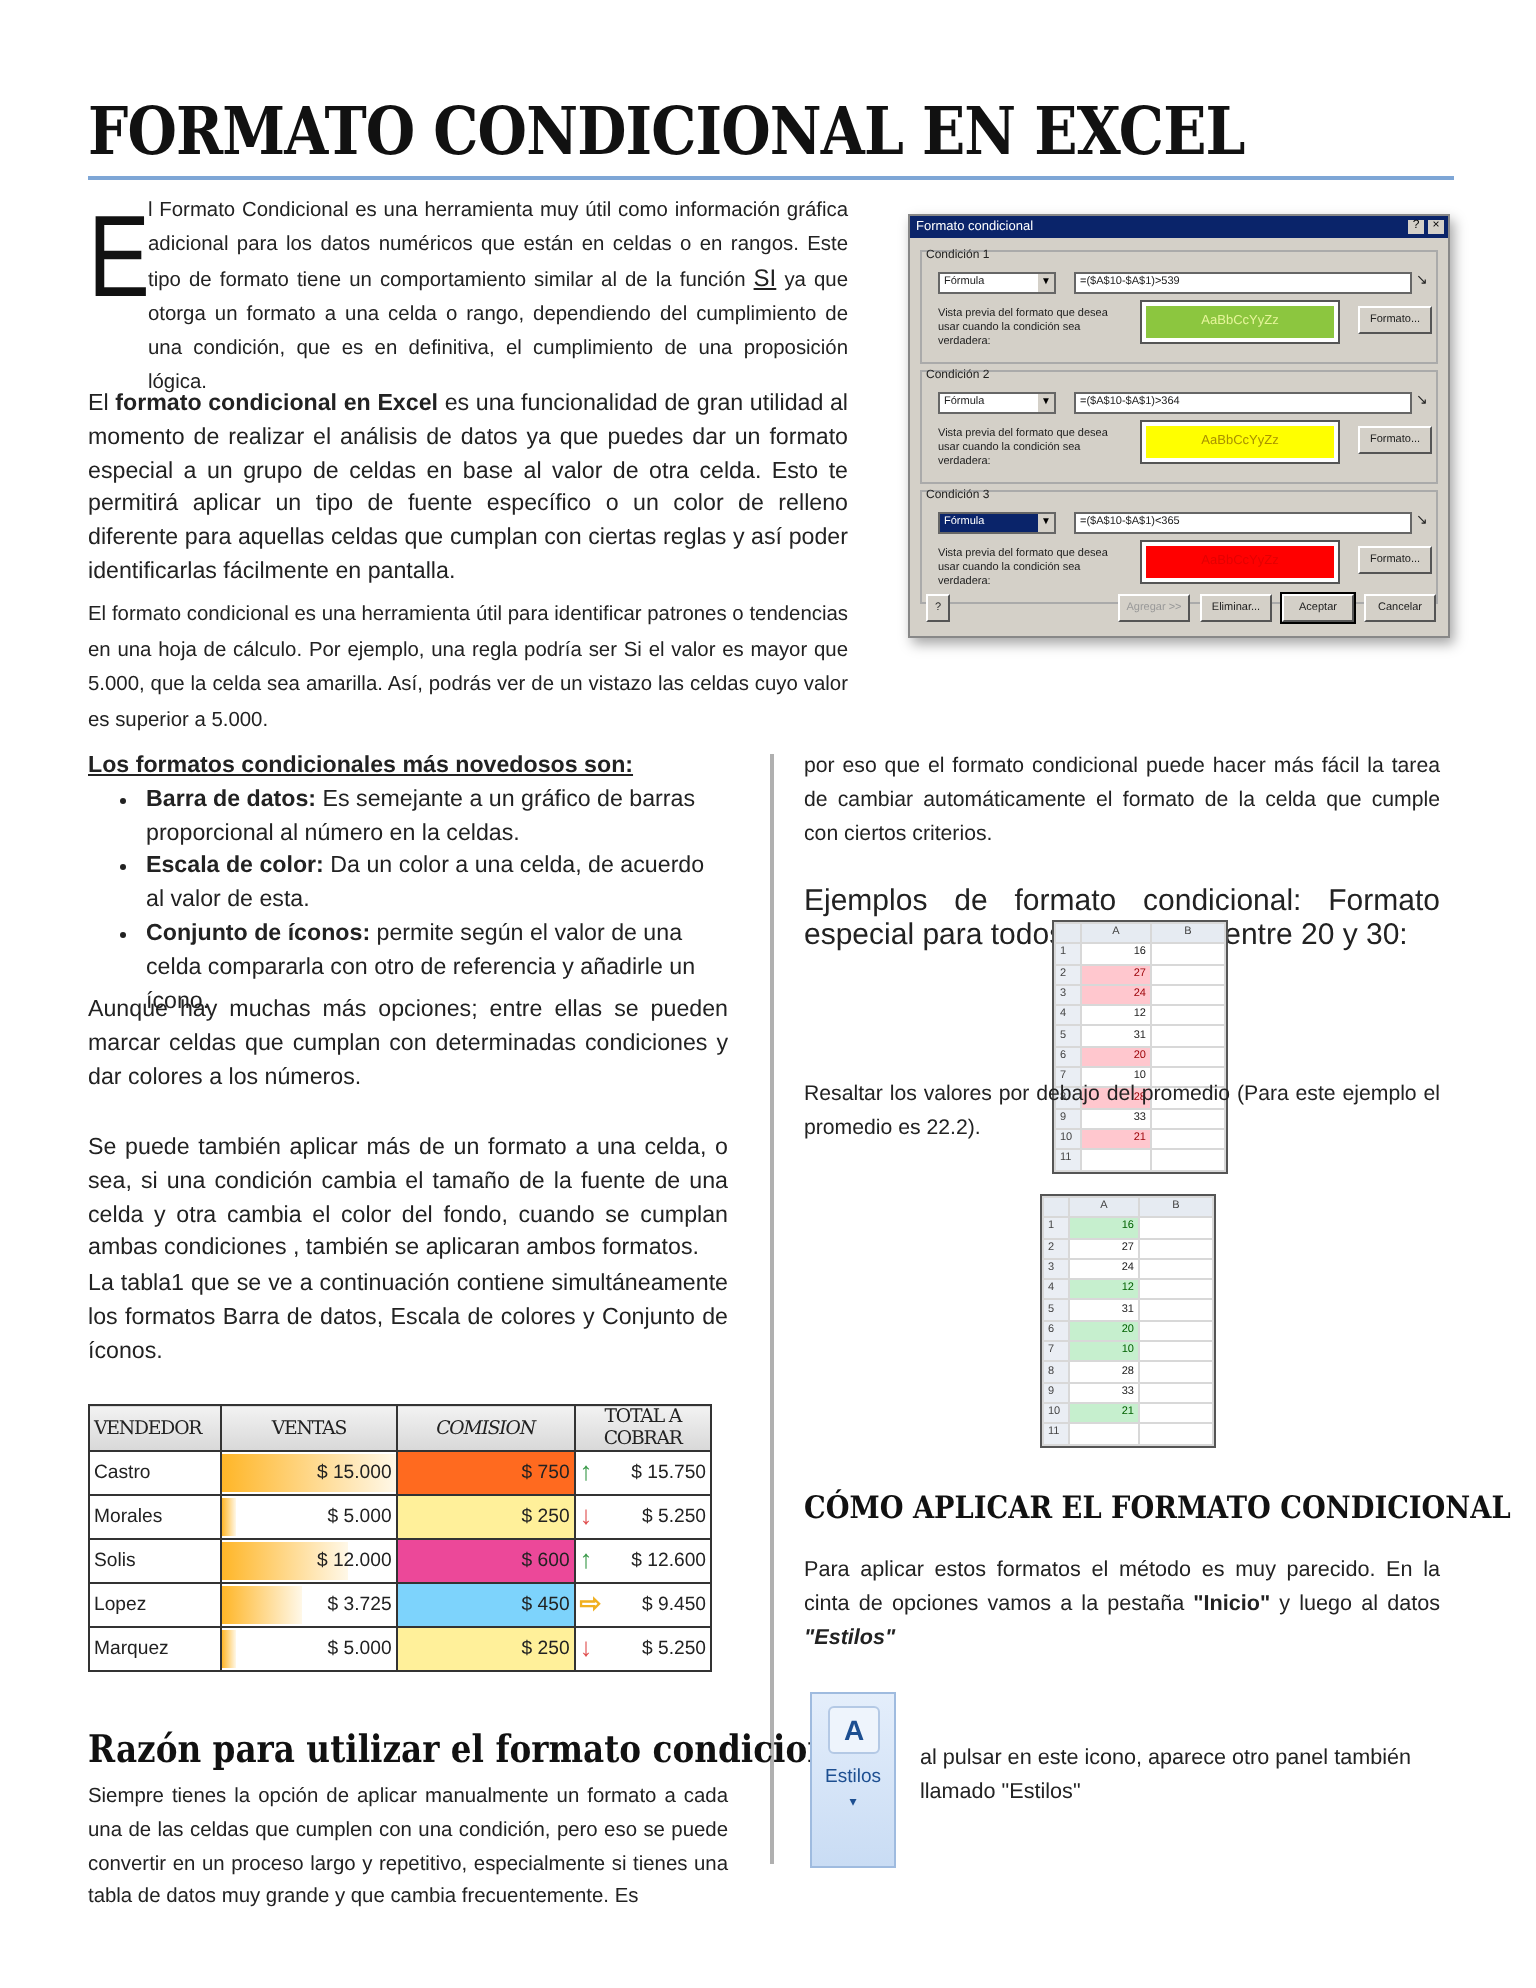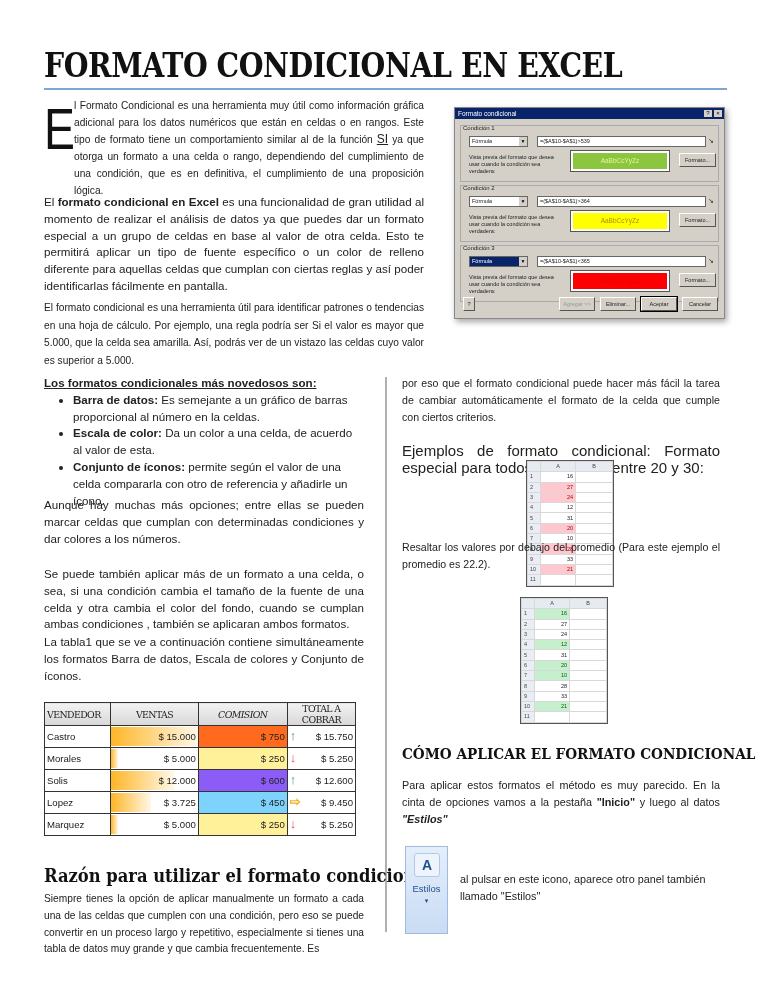--- a/index.html
+++ b/index.html
@@ -151,21 +151,21 @@
   </tr>
   <tr>
     <td>Morales</td>
     <td class="num"><div class="bar" style="width:8%;"></div><span class="numtxt">$ 5.000</span></td>
     <td class="num" style="background:#fff09a;">$ 250</td>
     <td class="num icon-cell"><span class="ic" style="color:#e05050;">↓</span><span>$ 5.250</span></td>
   </tr>
   <tr>
     <td>Solis</td>
     <td class="num"><div class="bar" style="width:72%;"></div><span class="numtxt">$ 12.000</span></td>
-    <td class="num" style="background:#8b5cf6;">$ 600</td>
+    <td class="num" style="background:#ec4899;">$ 600</td>
     <td class="num icon-cell"><span class="ic" style="color:#3a9a4a;">↑</span><span>$ 12.600</span></td>
   </tr>
   <tr>
     <td>Lopez</td>
     <td class="num"><div class="bar" style="width:46%;"></div><span class="numtxt">$ 3.725</span></td>
     <td class="num" style="background:#7dd3fc;">$ 450</td>
     <td class="num icon-cell"><span class="ic" style="color:#f0b020;">⇨</span><span>$ 9.450</span></td>
   </tr>
   <tr>
     <td>Marquez</td>

